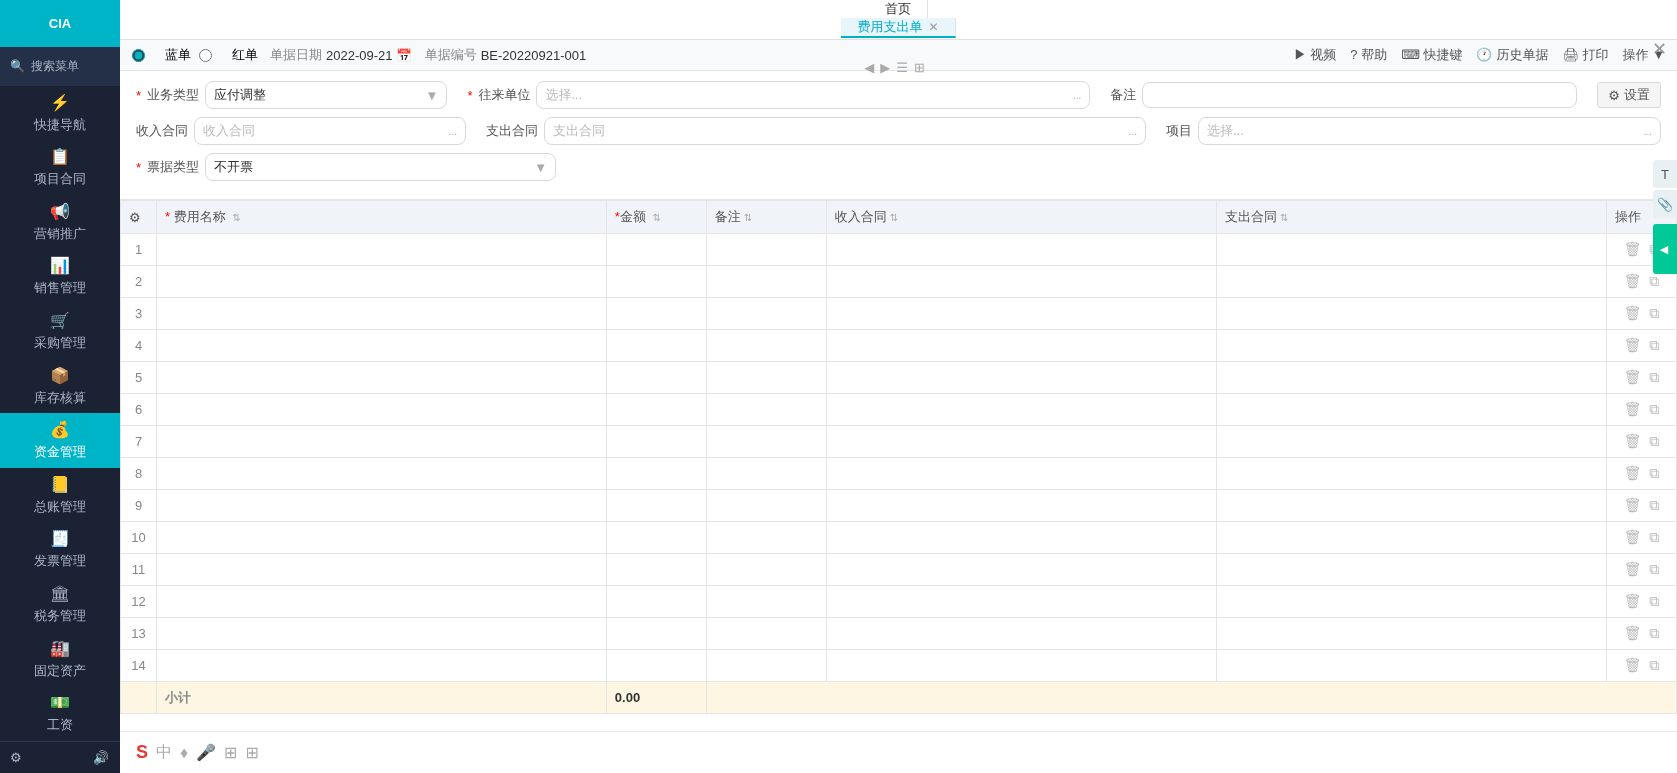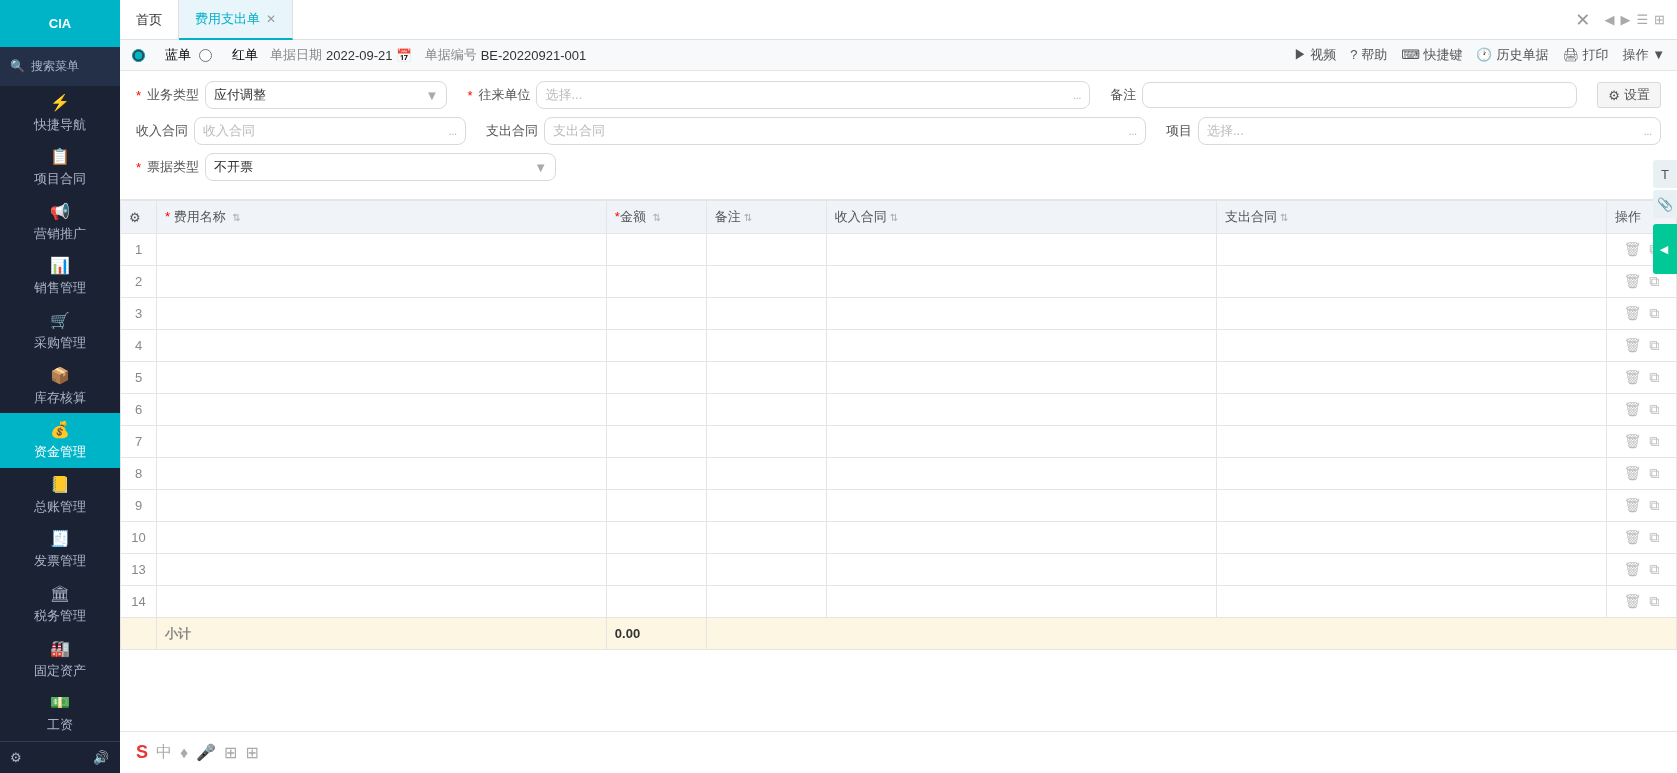--- a/index.html
+++ b/index.html
@@ -13,21 +13,21 @@
     .sidebar-item { display: flex; flex-direction: column; align-items: center; justify-content: center; height: 56px; cursor: pointer; gap: 4px; color: #aab4c8; font-size: 12px; }
     .sidebar-item.active { background: #00b4c8; color: white; }
     .sidebar-item .icon { font-size: 16px; }
     .sidebar-bottom { margin-top: auto; display: flex; justify-content: space-between; padding: 8px 10px; border-top: 1px solid #2d3d55; }
     .sidebar-bottom span { cursor: pointer; color: #aab4c8; }
 
     
     .main { flex: 1; display: flex; flex-direction: column; overflow: hidden; }
 
     
-    .tab-bar { background: #fff; border-bottom: 1px solid #e0e0e0; display: flex; align-items: center; height: 40px; padding: 0 0 0 0; position: relative; }
+    .tab-bar { background: #fff; border-bottom: 1px solid #e0e0e0; display: flex; align-items: center; height: 40px; padding: 0 0 0 0; position: relative; flex-direction: column; }
     .tab { padding: 0 16px; height: 40px; display: flex; align-items: center; gap: 6px; cursor: pointer; font-size: 13px; color: #666; border-right: 1px solid #e0e0e0; }
     .tab.home { color: #333; }
     .tab.active { background: #e8f5fb; color: #00afc8; border-bottom: 2px solid #00afc8; }
     .tab-close { color: #999; font-size: 12px; cursor: pointer; }
     .tab-bar-actions { margin-left: auto; display: flex; align-items: center; gap: 8px; padding-right: 10px; }
     .tab-bar-actions span { cursor: pointer; color: #999; font-size: 16px; }
 
     
     .toolbar { background: #f7f9fa; border-bottom: 1px solid #e5e5e5; padding: 6px 12px; display: flex; align-items: center; gap: 12px; }
     .radio-group { display: flex; align-items: center; gap: 8px; }
@@ -394,20 +394,44 @@
     <td></td>
     <td></td>
     <td></td>
     <td></td>
     <td class="actions">
       <span style="color:#bbb;cursor:pointer;">🗑</span>
       <span style="color:#bbb;cursor:pointer;">⧉</span>
     </td>
   </tr>
           <tr>
+    <td class="num">11</td>
+    <td></td>
+    <td></td>
+    <td></td>
+    <td></td>
+    <td></td>
+    <td class="actions">
+      <span style="color:#bbb;cursor:pointer;">🗑</span>
+      <span style="color:#bbb;cursor:pointer;">⧉</span>
+    </td>
+  </tr>
+          <tr>
+    <td class="num">12</td>
+    <td></td>
+    <td></td>
+    <td></td>
+    <td></td>
+    <td></td>
+    <td class="actions">
+      <span style="color:#bbb;cursor:pointer;">🗑</span>
+      <span style="color:#bbb;cursor:pointer;">⧉</span>
+    </td>
+  </tr>
+          <tr>
     <td class="num">13</td>
     <td></td>
     <td></td>
     <td></td>
     <td></td>
     <td></td>
     <td class="actions">
       <span style="color:#bbb;cursor:pointer;">🗑</span>
       <span style="color:#bbb;cursor:pointer;">⧉</span>
     </td>

